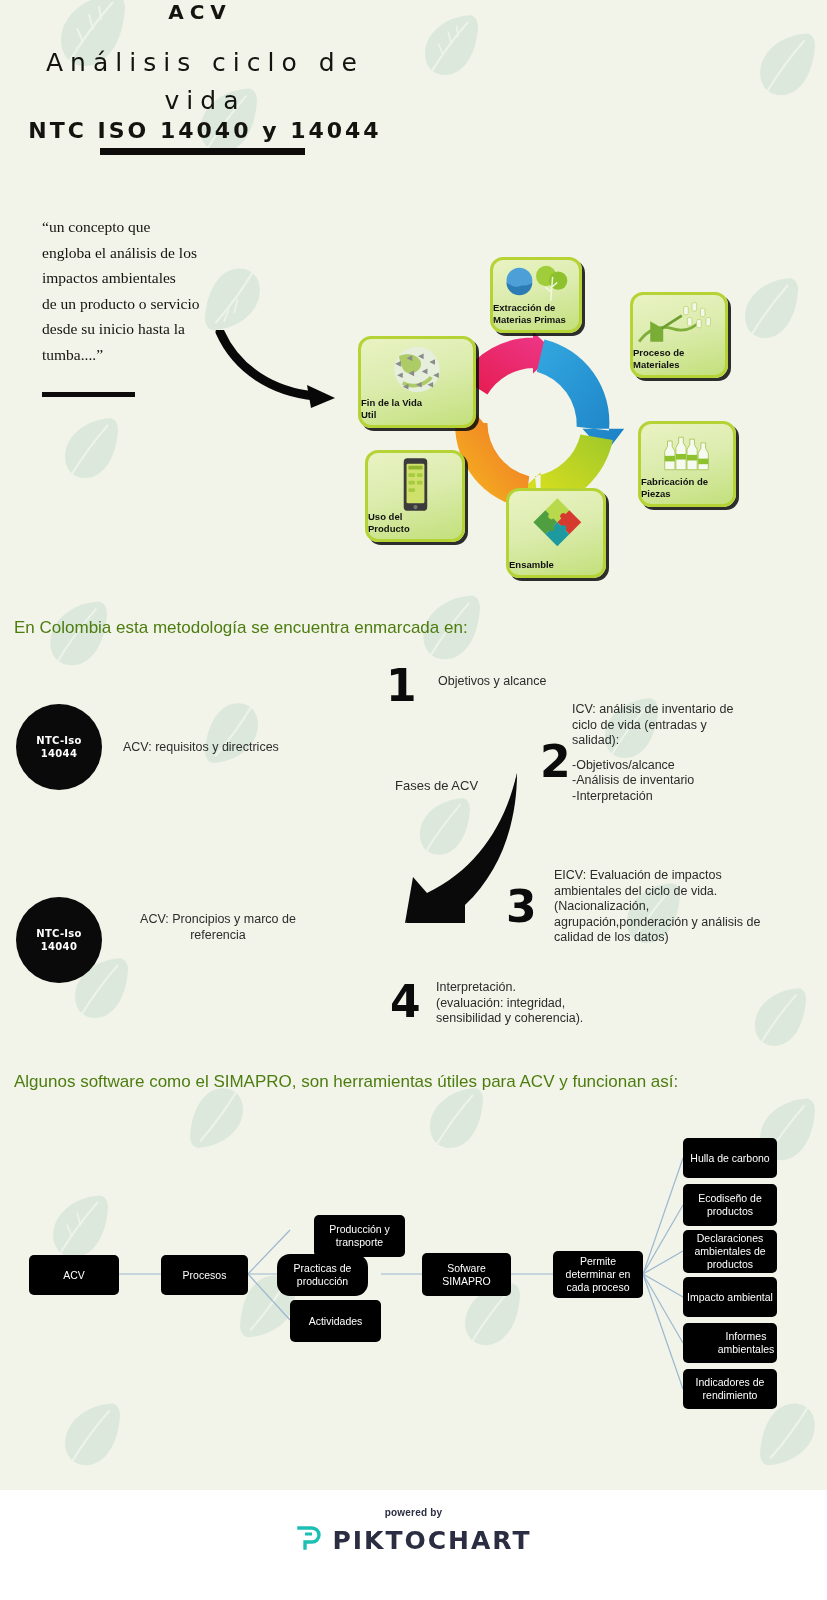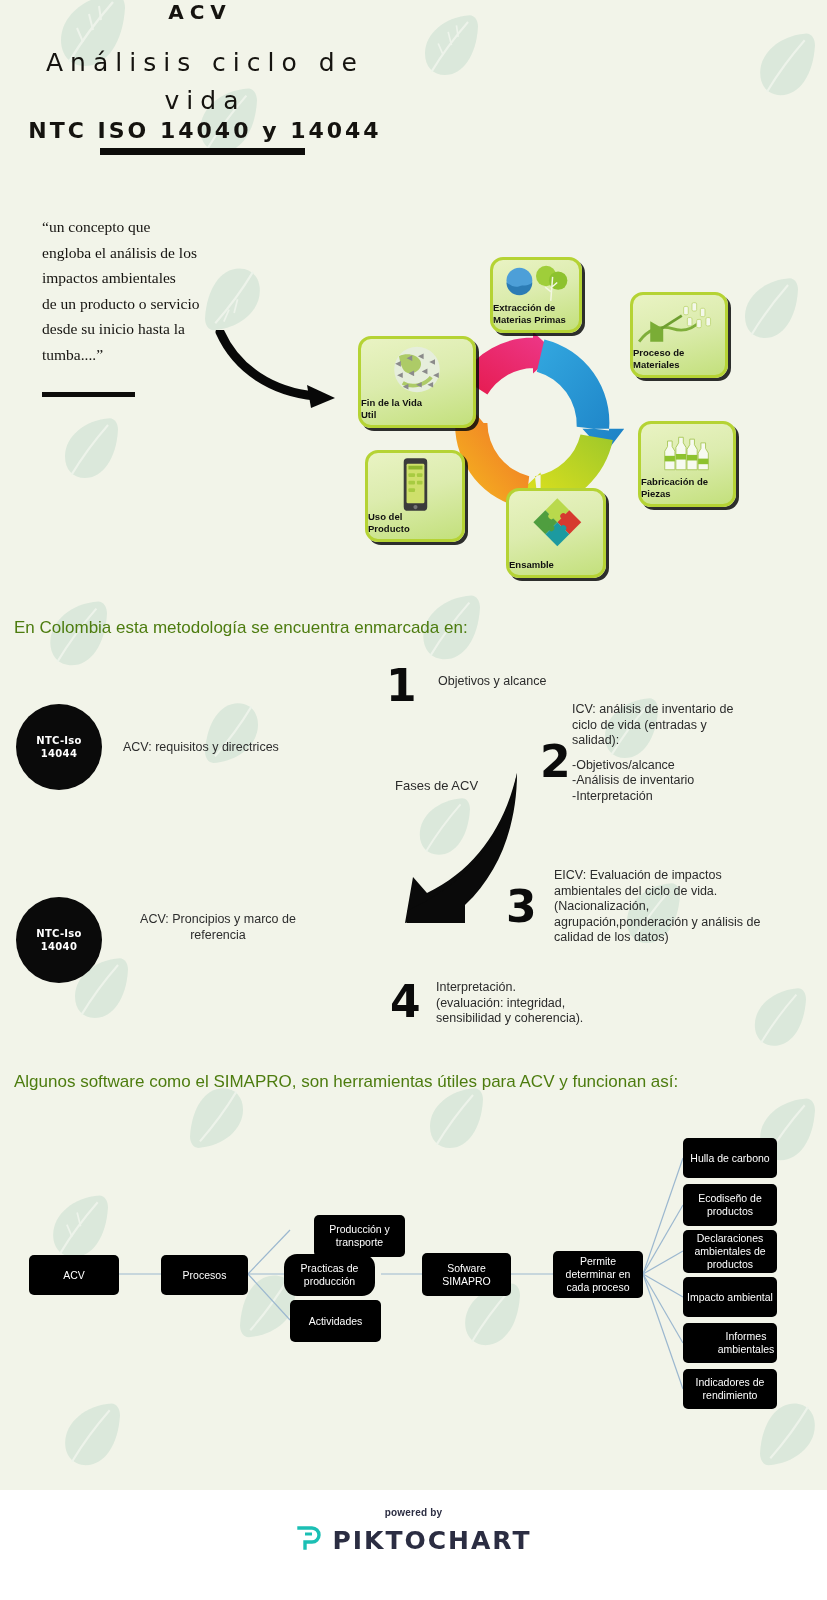--- a/index.html
+++ b/index.html
@@ -643,21 +643,21 @@
           <line x1="643" y1="154" x2="683" y2="177"></line>
           <line x1="643" y1="154" x2="683" y2="223"></line>
           <line x1="643" y1="154" x2="683" y2="269"></line>
         </g>
       </svg>
 
       <div class="fnode" style="left:29px;top:135px;width:90px;height:40px;">ACV</div>
       <div class="fnode" style="left:161px;top:135px;width:87px;height:40px;">Procesos</div>
 
       <div class="fnode" style="left:290px;top:95px;width:91px;height:42px;margin-left:24px;">Producción y transporte</div>
-      <div class="fnode" style="left:284px;top:134px;width:91px;height:42px;border-radius:13px;">Practicas de producción</div>
+      <div class="fnode" style="left:277px;top:134px;width:91px;height:42px;border-radius:13px;">Practicas de producción</div>
       <div class="fnode" style="left:290px;top:180px;width:91px;height:42px;">Actividades</div>
 
       <div class="fnode" style="left:422px;top:133px;width:89px;height:43px;">Sofware SIMAPRO</div>
       <div class="fnode" style="left:553px;top:131px;width:90px;height:47px;">Permite determinar en cada proceso</div>
 
       <div class="fnode" style="left:683px;top:18px;width:94px;height:40px;">Hulla de carbono</div>
       <div class="fnode" style="left:683px;top:64px;width:94px;height:42px;">Ecodiseño de productos</div>
       <div class="fnode" style="left:683px;top:110px;width:94px;height:43px;">Declaraciones ambientales de productos</div>
       <div class="fnode" style="left:683px;top:157px;width:94px;height:40px;">Impacto ambiental</div>
       <div class="fnode" style="left:683px;top:203px;width:94px;height:40px;padding-left:36px;">Informes ambientales</div>

